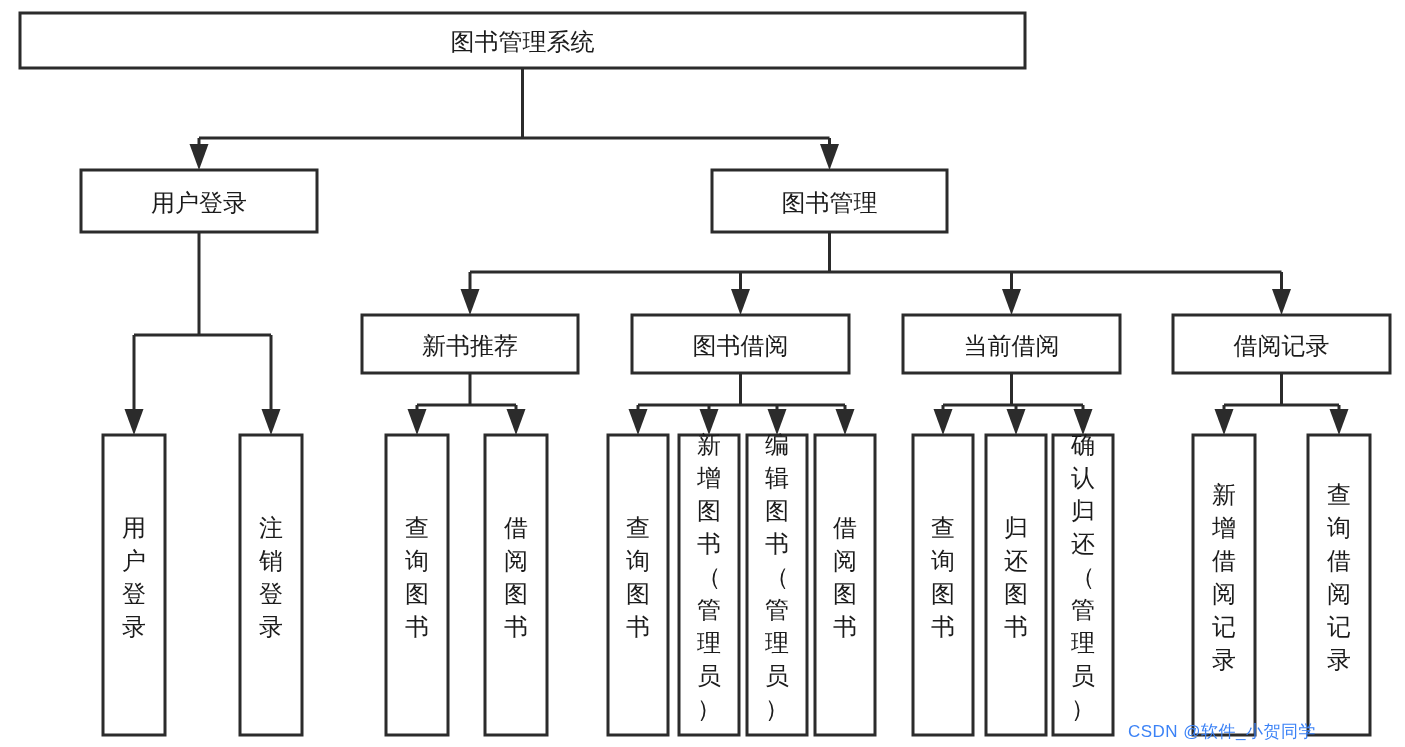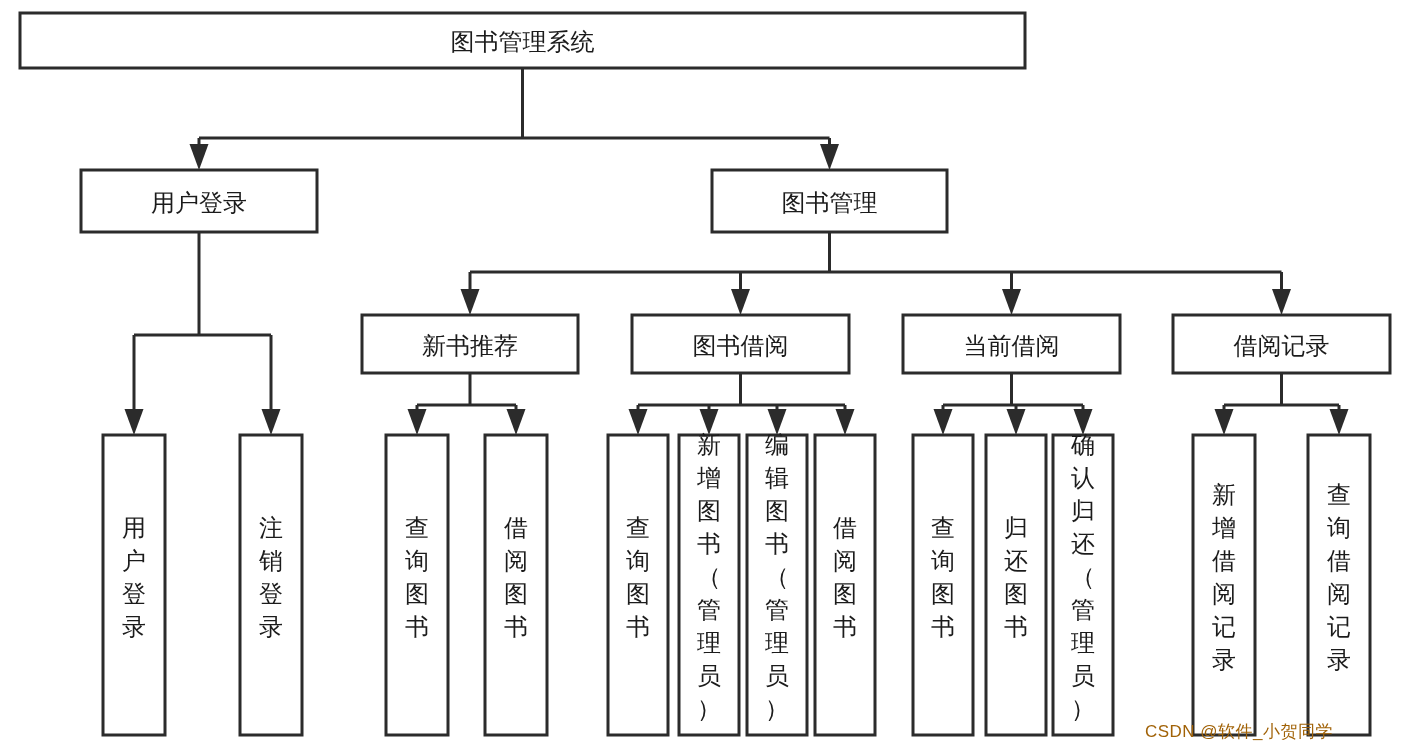--- a/index.html
+++ b/index.html
@@ -7,21 +7,21 @@
        font-family:"Liberation Sans","DejaVu Sans",sans-serif;}
   #diagram-root{position:relative;width:1335px;height:747px;background:#fff;}
   svg.diagram-canvas{position:absolute;left:0;top:0;width:1405px;height:747px;}
   .node-box{fill:#ffffff;stroke:#2b2b2b;stroke-width:3;}
   .connector{stroke:#2b2b2b;stroke-width:3;fill:none;}
   .arrow-head{fill:#2b2b2b;stroke:none;}
   .node-label{fill:#1b1b1b;font-family:"Liberation Sans","DejaVu Sans",sans-serif;
               font-size:24px;text-anchor:middle;dominant-baseline:central;}
   .node-label-vertical{fill:#1b1b1b;font-family:"Liberation Sans","DejaVu Sans",sans-serif;
               font-size:24px;text-anchor:middle;}
-  .watermark{position:absolute;right:2px;bottom:4px;color:#a16207;
+  .watermark{position:absolute;right:19px;bottom:4px;color:#3b82f6;
              font-size:17px;letter-spacing:.5px;
              font-family:"Liberation Sans","DejaVu Sans",sans-serif;
              white-space:nowrap;pointer-events:none;}
 </style>
 </head>
 <body>
 
 <div id="diagram-root">
   <svg class="diagram-canvas" id="diagram-canvas" viewBox="0 0 1405 747">
       <g>

